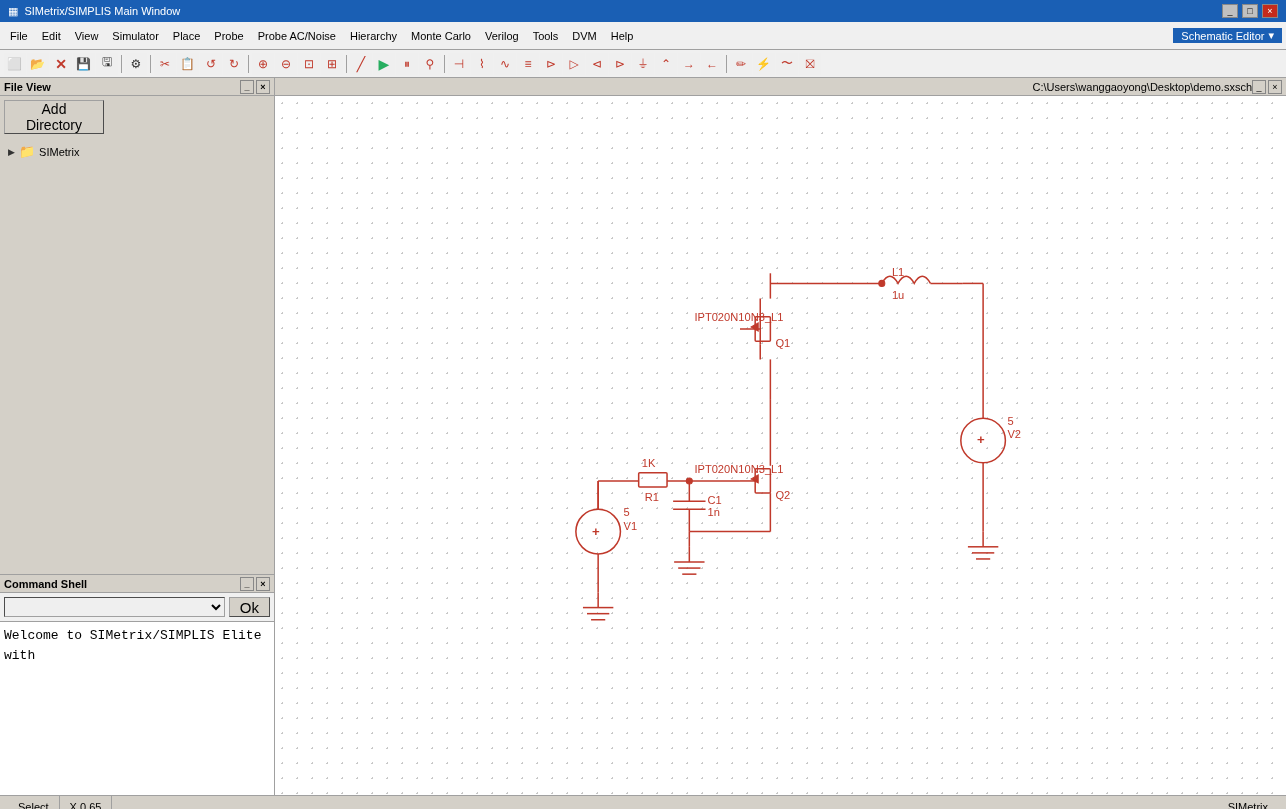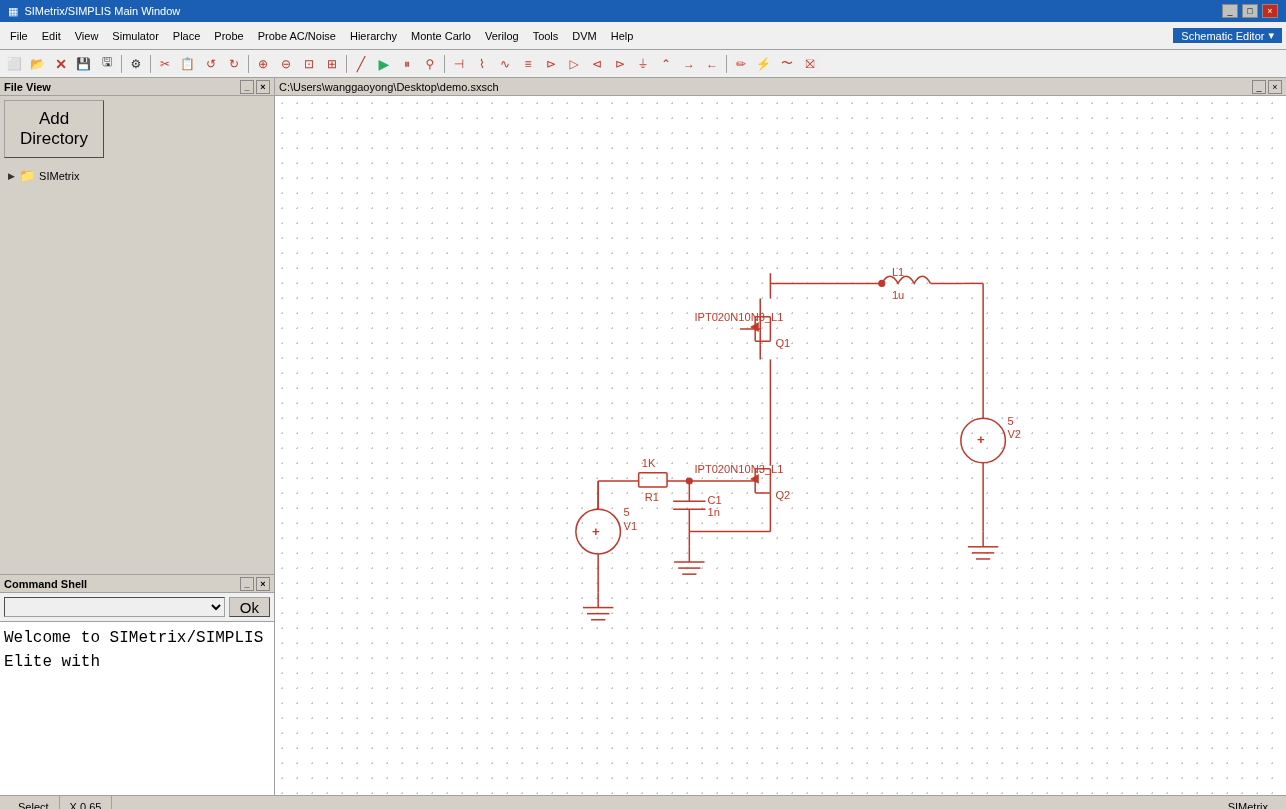--- a/index.html
+++ b/index.html
@@ -108,24 +108,24 @@
     .panel-header-controls { display: flex; gap: 2px; }
     .panel-ctrl-btn {
       width: 14px; height: 14px;
       background: #d4d0c8;
       border: 1px solid #888;
       display: inline-flex; align-items: center; justify-content: center;
       font-size: 9px; cursor: pointer;
     }
     #add-directory-btn {
       margin: 4px;
-      padding: 8px 8px;
+      padding: 0 8px;
       background: #d4d0c8;
       border: 1px outset #a0a0a0;
-      font-size: 17px;
+      font-size: 14px;
       cursor: pointer;
       width: 100px;
     }
 
     #file-tree { padding: 4px; flex: 1; }
     .tree-item {
       display: flex; align-items: center; gap: 4px;
       padding: 2px 4px; cursor: pointer;
     }
     .tree-arrow { font-size: 9px; color: #333; }
@@ -156,38 +156,38 @@
       height: 20px;
       background: #d4d0c8;
       border: 1px outset #a0a0a0;
       font-size: 15px;
       cursor: pointer;
     }
     #cmd-output {
       flex: 1;
       background: white;
       padding: 4px;
-      font-size: 16px;
+      font-size: 13px;
       font-family: 'Courier New', monospace;
       overflow-y: auto;
       line-height: 1.5;
     }
 
     
     #right-panel {
       flex: 1;
       display: flex;
       flex-direction: column;
     }
     #schematic-header {
       background: #d4d0c8;
       height: 18px;
       display: flex;
       align-items: center;
-      justify-content: space-between;
+      justify-content: flex-end;
       padding: 0 4px;
       border-bottom: 1px solid #a0a0a0;
       font-size: 11px;
     }
     #schematic-canvas {
       flex: 1;
       background: white;
       position: relative;
       overflow: hidden;
     }

